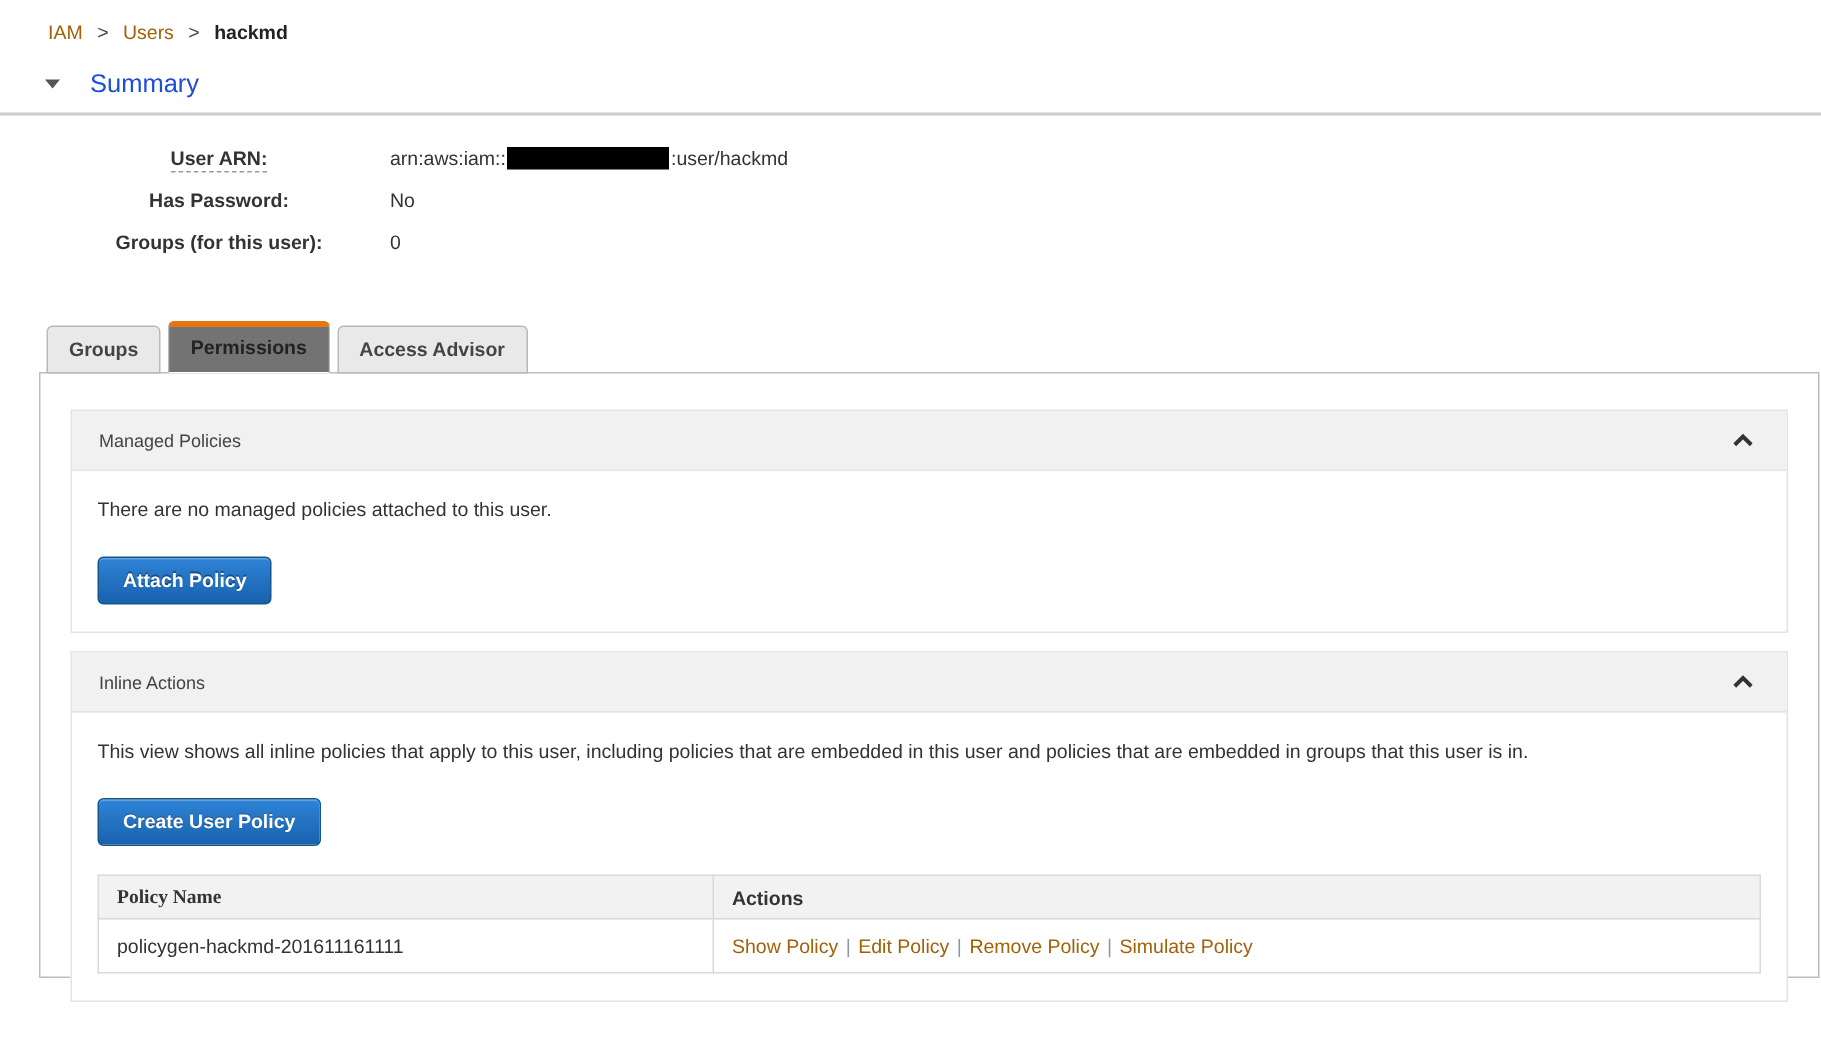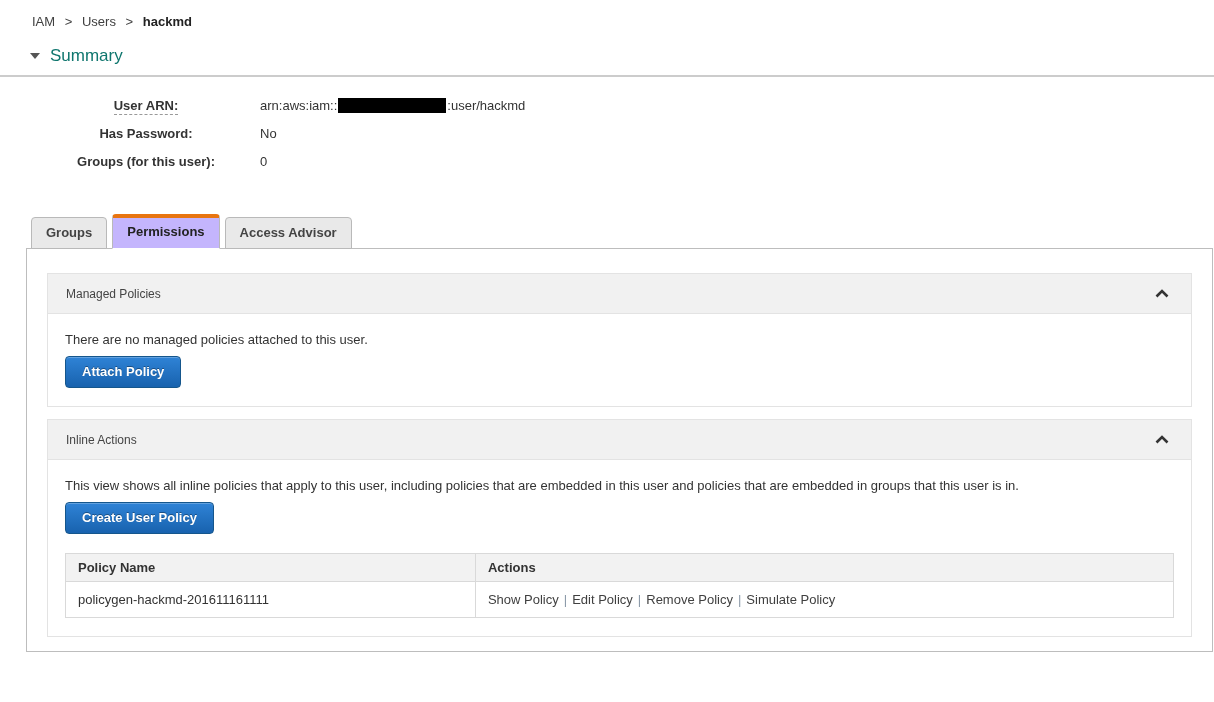--- a/index.html
+++ b/index.html
@@ -5,35 +5,36 @@
   * { box-sizing: border-box; }
   html, body { margin: 0; padding: 0; background: #fff; }
   body {
     font-family: "Liberation Sans", sans-serif;
     font-size: 13px;
     color: #333;
     width: 1214px;
     height: 702px;
     overflow: hidden;
   }
-  a { color: #404040; text-decoration: none; cursor: pointer; }
+  a { color: #a16207; text-decoration: none; cursor: pointer; }
 
   
   .breadcrumb { padding: 14px 0 0 32px; font-size: 13px; }
   .breadcrumb .sep { color: #444; margin: 0 6px; }
   .breadcrumb .current { font-weight: bold; color: #222; }
 
   
   .summary-header {
     margin: 17px 0 0 30px;
     font-size: 17px;
-    color: #0f766e;
+    color: #1d4ed8;
     display: flex;
     align-items: center;
     cursor: pointer;
+    gap: 10px;
   }
   .caret-down {
     width: 0; height: 0;
     border-left: 5px solid transparent;
     border-right: 5px solid transparent;
     border-top: 6px solid #555;
     margin-right: 10px;
   }
   .divider { height: 2px; background: #ccc; margin-top: 9px; width: 100%; }
 
@@ -65,21 +66,21 @@
     border: 1px solid #b9b9b9;
     border-radius: 4px 4px 0 0;
     padding: 7px 14px 8px;
     margin-right: 5px;
     font-weight: bold;
     color: #444;
     cursor: pointer;
     margin-bottom: -1px;
   }
   .tab.active {
-    background: #c4b5fd;
+    background: #737373;
     border-top: 4px solid #e87511;
     border-bottom: 1px solid #fff;
     padding-top: 6px;
     padding-bottom: 9px;
     color: #222;
   }
 
   
   .tab-panel {
     position: relative;
@@ -105,21 +106,21 @@
     border-bottom: 1px solid #e3e3e3;
     cursor: pointer;
   }
   .chevron-icon { display: inline-flex; cursor: pointer; }
   .section-body { padding: 16px 17px 18px; }
   .body-text { color: #333; margin: 2px 0 0; }
 
   
   .btn-primary {
     display: inline-block;
-    margin-top: 9px;
+    margin-top: 24px;
     background: linear-gradient(#2f83d6, #1862ae);
     border: 1px solid #15568c;
     border-radius: 4px;
     color: #fff;
     font-family: "Liberation Sans", sans-serif;
     font-weight: bold;
     font-size: 13px;
     padding: 7px 16px 8px;
     cursor: pointer;
     text-shadow: 0 -1px 0 rgba(0,0,0,0.35);
@@ -139,21 +140,21 @@
     font-weight: bold;
     color: #333;
     padding: 6px 12px;
     border: 1px solid #d9d9d9;
   }
   .policy-table td {
     padding: 10px 12px;
     border: 1px solid #d9d9d9;
     color: #333;
   }
-  .col-name { width: 37%; }
+  .col-name { width: 37%; font-family: Liberation Serif, serif; }
   .action-sep { color: #8a99a8; margin: 0 5px; }
 </style>
 </head>
 <body>
 
 <div class="page">
 
   <div class="breadcrumb">
     <a>IAM</a>
     <span class="sep">&gt;</span>

